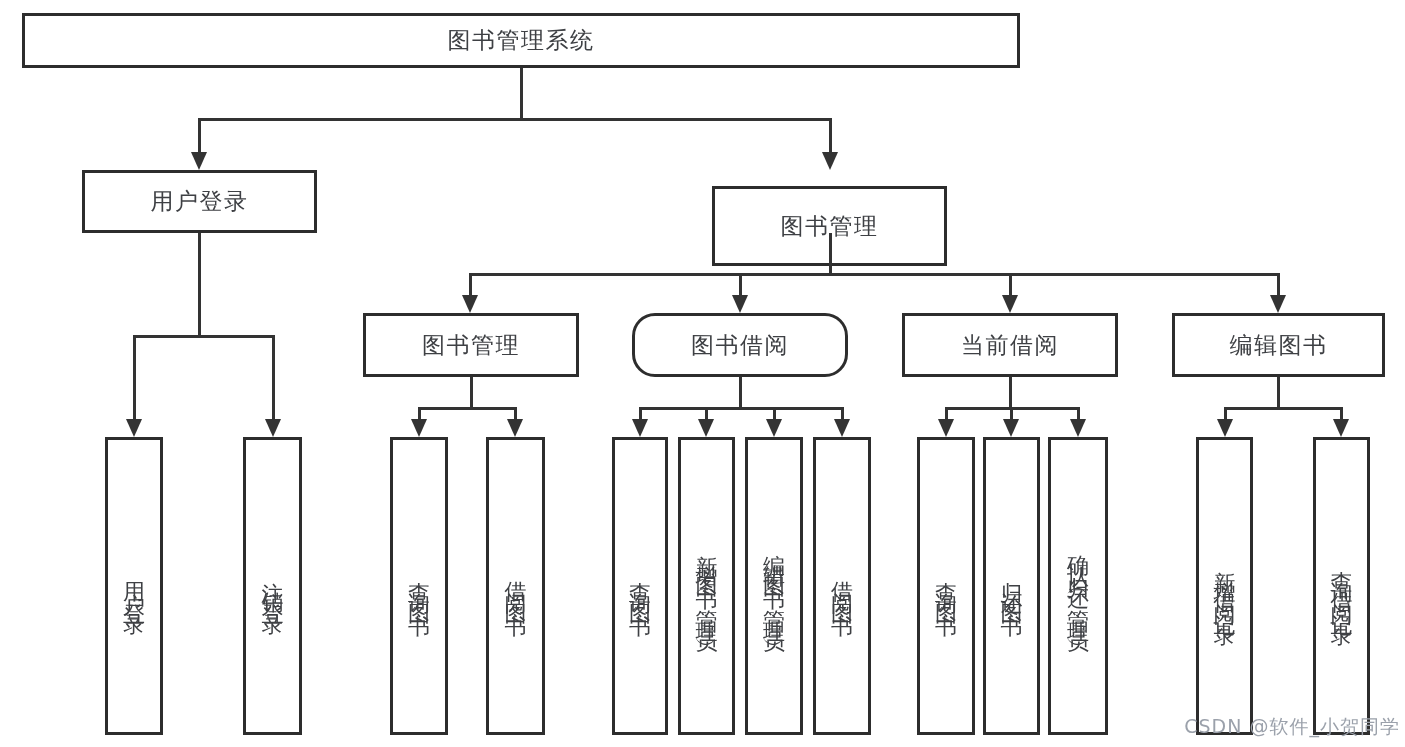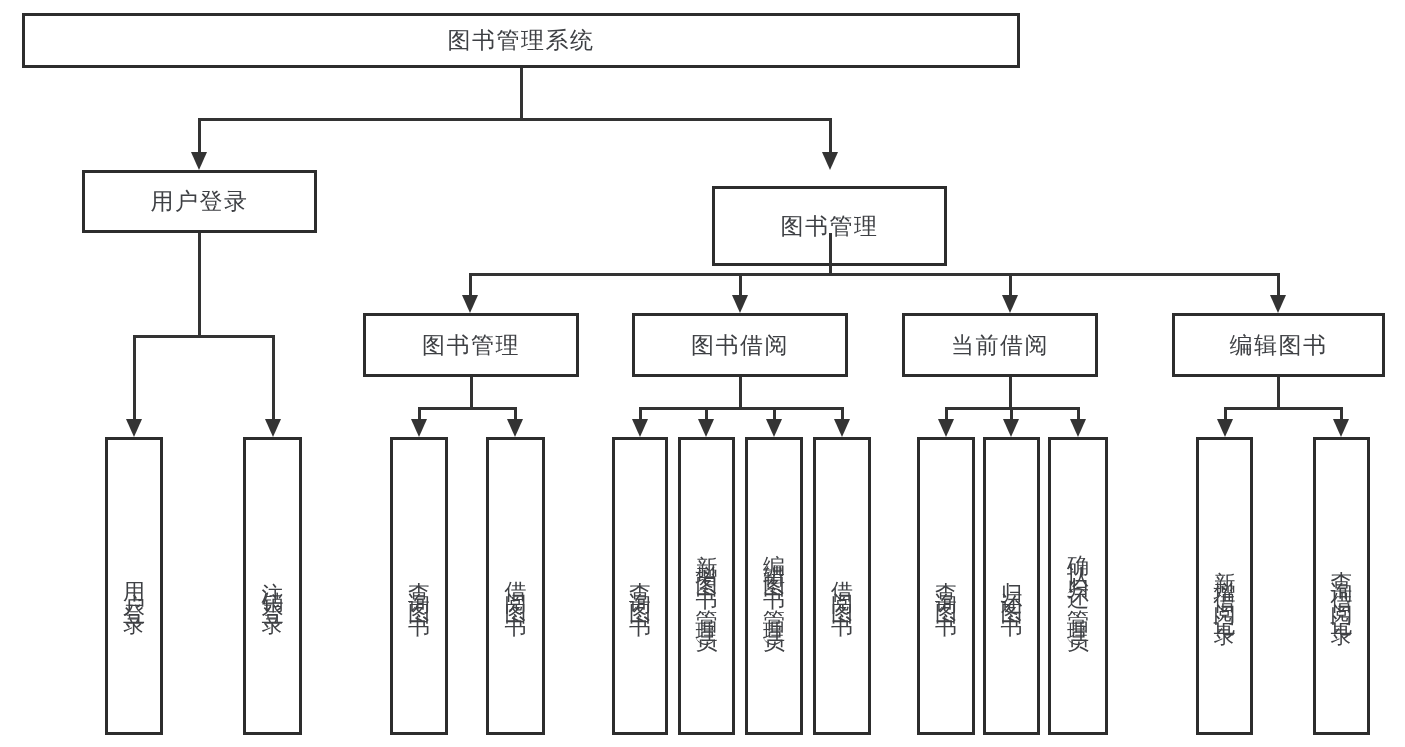--- a/index.html
+++ b/index.html
@@ -36,22 +36,22 @@
 <body>
 
 <div id="stage">
 
   <div class="hbox" style="left:22px; top:13px; width:998px; height:55px;">图书管理系统</div>
 
   <div class="hbox" style="left:82px; top:170px; width:235px; height:63px;">用户登录</div>
   <div class="hbox" style="left:712px; top:170px; width:235px; height:80px;margin-top:16px;">图书管理</div>
 
   <div class="hbox" style="left:363px; top:313px; width:216px; height:64px;">图书管理</div>
-  <div class="hbox" style="left:632px; top:313px; width:216px; height:64px;">图书借阅</div>
-  <div class="hbox" style="left:902px; top:313px; width:196px; height:64px;">当前借阅</div>
+  <div class="hbox" style="left:632px; top:313px; width:216px; height:64px;border-radius:23px;">图书借阅</div>
+  <div class="hbox" style="left:902px; top:313px; width:216px; height:64px;">当前借阅</div>
   <div class="hbox" style="left:1172px; top:313px; width:213px; height:64px;">编辑图书</div>
 
   <div class="vbox" style="left:105px; top:437px; width:58px; height:298px;">
     <span class="vtext">用户登录</span>
   </div>
   <div class="vbox" style="left:243px; top:437px; width:59px; height:298px;">
     <span class="vtext">注销登录</span>
   </div>
 
   <div class="vbox" style="left:390px; top:437px; width:58px; height:298px;">
@@ -143,13 +143,14 @@
   <div class="vline" style="left:1076.5px; top:407px; height:12px;"></div>
   <div class="arrow" style="left:1070px;  top:419px;"></div>
 
   <div class="vline" style="left:1276.5px; top:377px; height:30px;"></div>
   <div class="hline" style="left:1223.5px; top:407px; width:119px;"></div>
   <div class="vline" style="left:1223.5px; top:407px; height:12px;"></div>
   <div class="arrow" style="left:1217px;  top:419px;"></div>
   <div class="vline" style="left:1339.5px; top:407px; height:12px;"></div>
   <div class="arrow" style="left:1333px;  top:419px;"></div>
 
+  <div class="watermark">CSDN @软件_小贺同学</div>
 </div>
 
 </body></html>

